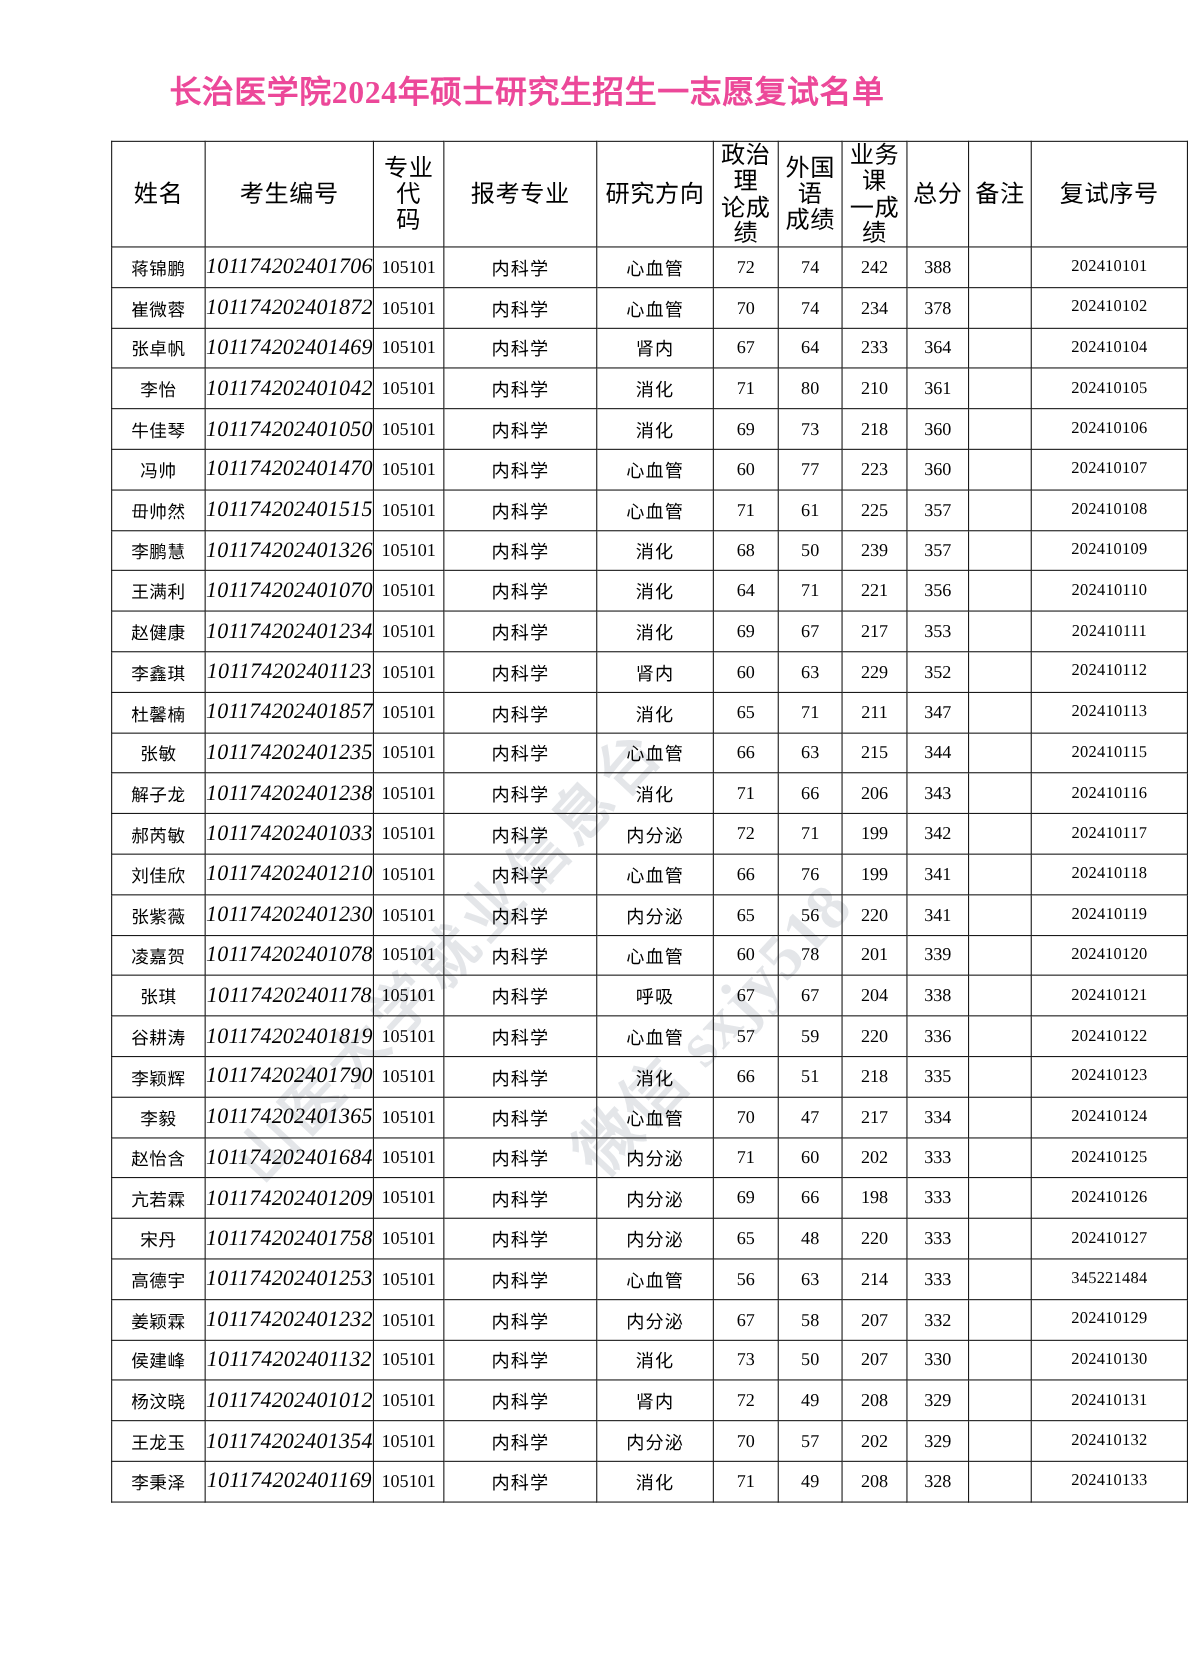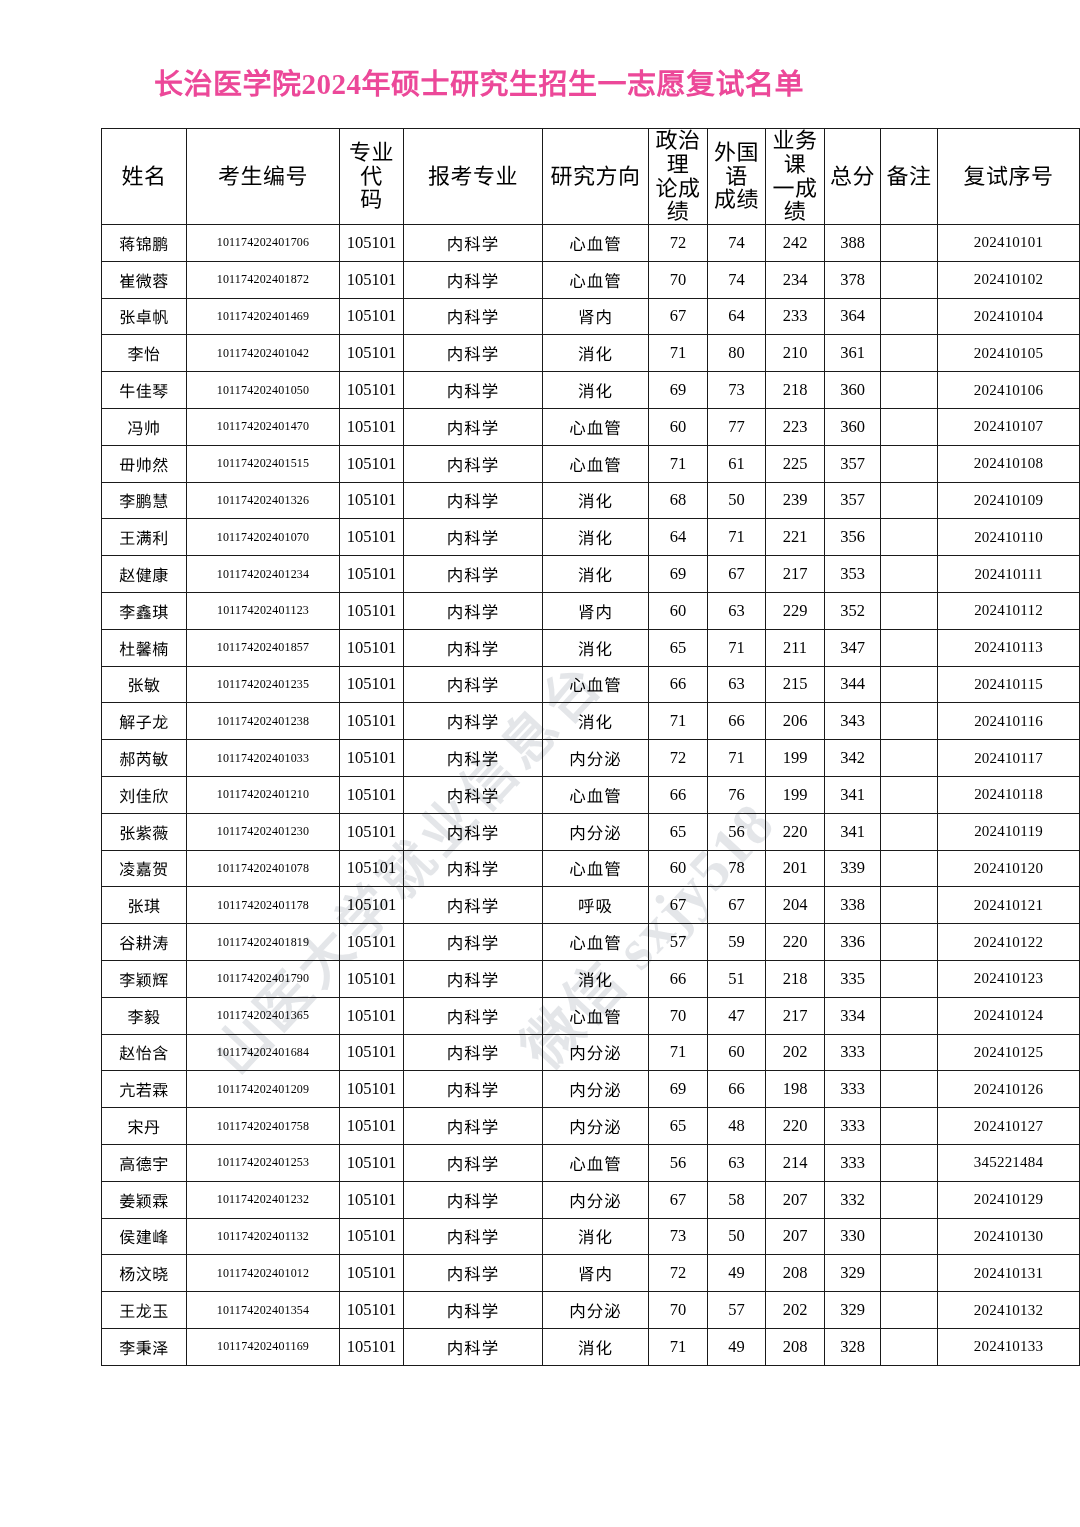--- a/index.html
+++ b/index.html
@@ -114,21 +114,21 @@
     display: block;
   }
 
   tbody td {
     height: 35.8px;
     font-size: 16.5px;
     font-weight: normal;
     white-space: nowrap;
   }
   tbody td.name    { font-size: 16px; letter-spacing: 0.5px; }
-  tbody td.exam-no { font-size: 12px; letter-spacing: 0.2px; }
+  tbody td.exam-no { font-size: 20px; letter-spacing: 0.2px; font-style: italic; }
   tbody td.code    { font-size: 16.5px; margin-top: 16px; }
   tbody td.major   { font-size: 16.5px; letter-spacing: 1px; }
   tbody td.dir     { font-size: 16.5px; letter-spacing: 1px; }
   tbody td.score   { font-size: 16.5px; }
   tbody td.total   { font-size: 16.5px; text-align: center; }
   tbody td.remark  { font-size: 16.5px; }
   tbody td.seq     { font-size: 15px; letter-spacing: 0.2px; text-align: center; }
 
   
   col.c-name    { width: 85px; }

